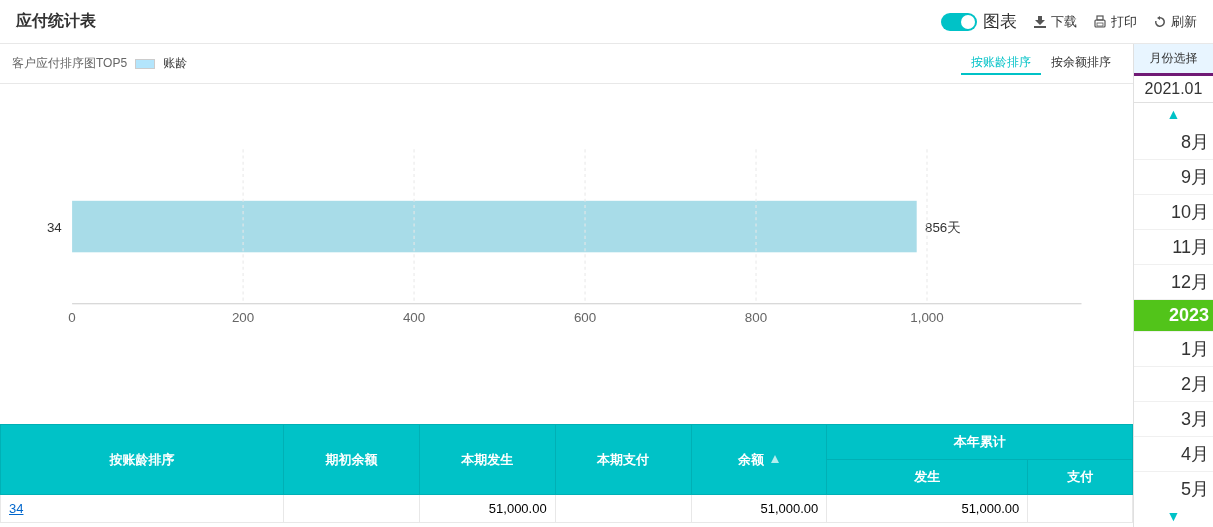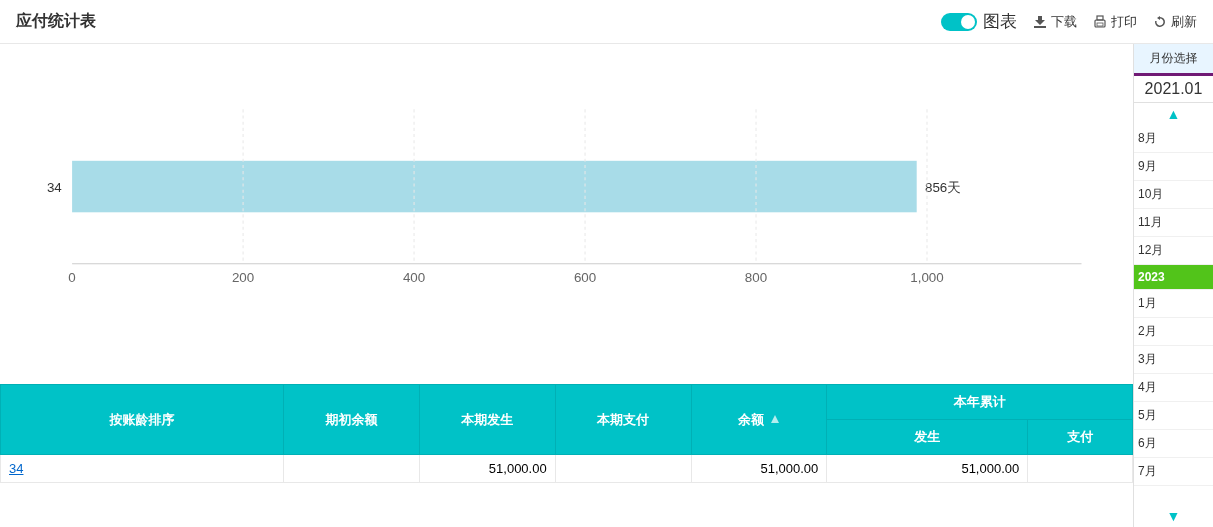--- a/index.html
+++ b/index.html
@@ -43,21 +43,21 @@
     .data-table tbody tr td { text-align: right; padding: 6px 8px; font-size: 13px; border: 1px solid #e8e8e8; }
     .data-table tbody tr td:first-child { text-align: left; color: #0066cc; text-decoration: underline; cursor: pointer; }
     .data-table tbody tr:nth-child(even) { background: #f9f9f9; }
     
     
     .sidebar { width: 80px; border-left: 1px solid #e0e0e0; background: #fff; display: flex; flex-direction: column; }
     .sidebar-header { background: #e8f5ff; text-align: center; padding: 6px 4px; font-size: 12px; color: #333; border-bottom: 3px solid #701a75; }
     .sidebar-year-input { width: 100%; text-align: center; padding: 4px 2px; font-size: 16px; color: #333; border-bottom: 1px solid #e0e0e0; background: #fff; }
     .sidebar-arrow { text-align: center; padding: 3px; cursor: pointer; color: #00c2c7; font-size: 14px; }
     .month-list { flex: 1; overflow-y: auto; }
-    .month-item { text-align: left; padding: 5px 4px; font-size: 12px; color: #333; cursor: pointer; border-bottom: 1px solid #f0f0f0; }
+    .month-item { text-align: right; padding: 5px 4px; font-size: 18px; color: #333; cursor: pointer; border-bottom: 1px solid #f0f0f0; }
     .month-item.current-year { background: #52c41a; color: #fff; font-weight: bold; }
 
     
     .chart-svg { width: 100%; height: 300px; }
   </style>
 </head>
 <body>
 
 <div class="page">
 
@@ -89,20 +89,31 @@
           </svg>
         <span>刷新</span>
       </div>
     </div>
   </div>
 
   <div class="main">
 
     <div class="chart-area">
 
+      <div class="chart-toolbar">
+        <div class="chart-legend">
+          <span class="legend-label">客户应付排序图TOP5</span>
+          <div class="legend-box"></div>
+          <span class="legend-text">账龄</span>
+        </div>
+        <div class="sort-btns">
+          <span class="sort-btn active">按账龄排序</span>
+          <span class="sort-btn">按余额排序</span>
+        </div>
+      </div>
 
       <div class="chart-container">
         <svg class="chart-svg" viewBox="0 0 1100 280" preserveAspectRatio="xMidYMid meet">
 
           <text x="60" y="130" text-anchor="end" font-size="12" fill="#333">34</text>
 
           <rect x="70" y="100" width="820" height="50" fill="#a8dce8"></rect>
 
           <text x="898" y="130" font-size="12" fill="#333">856天</text>
 

